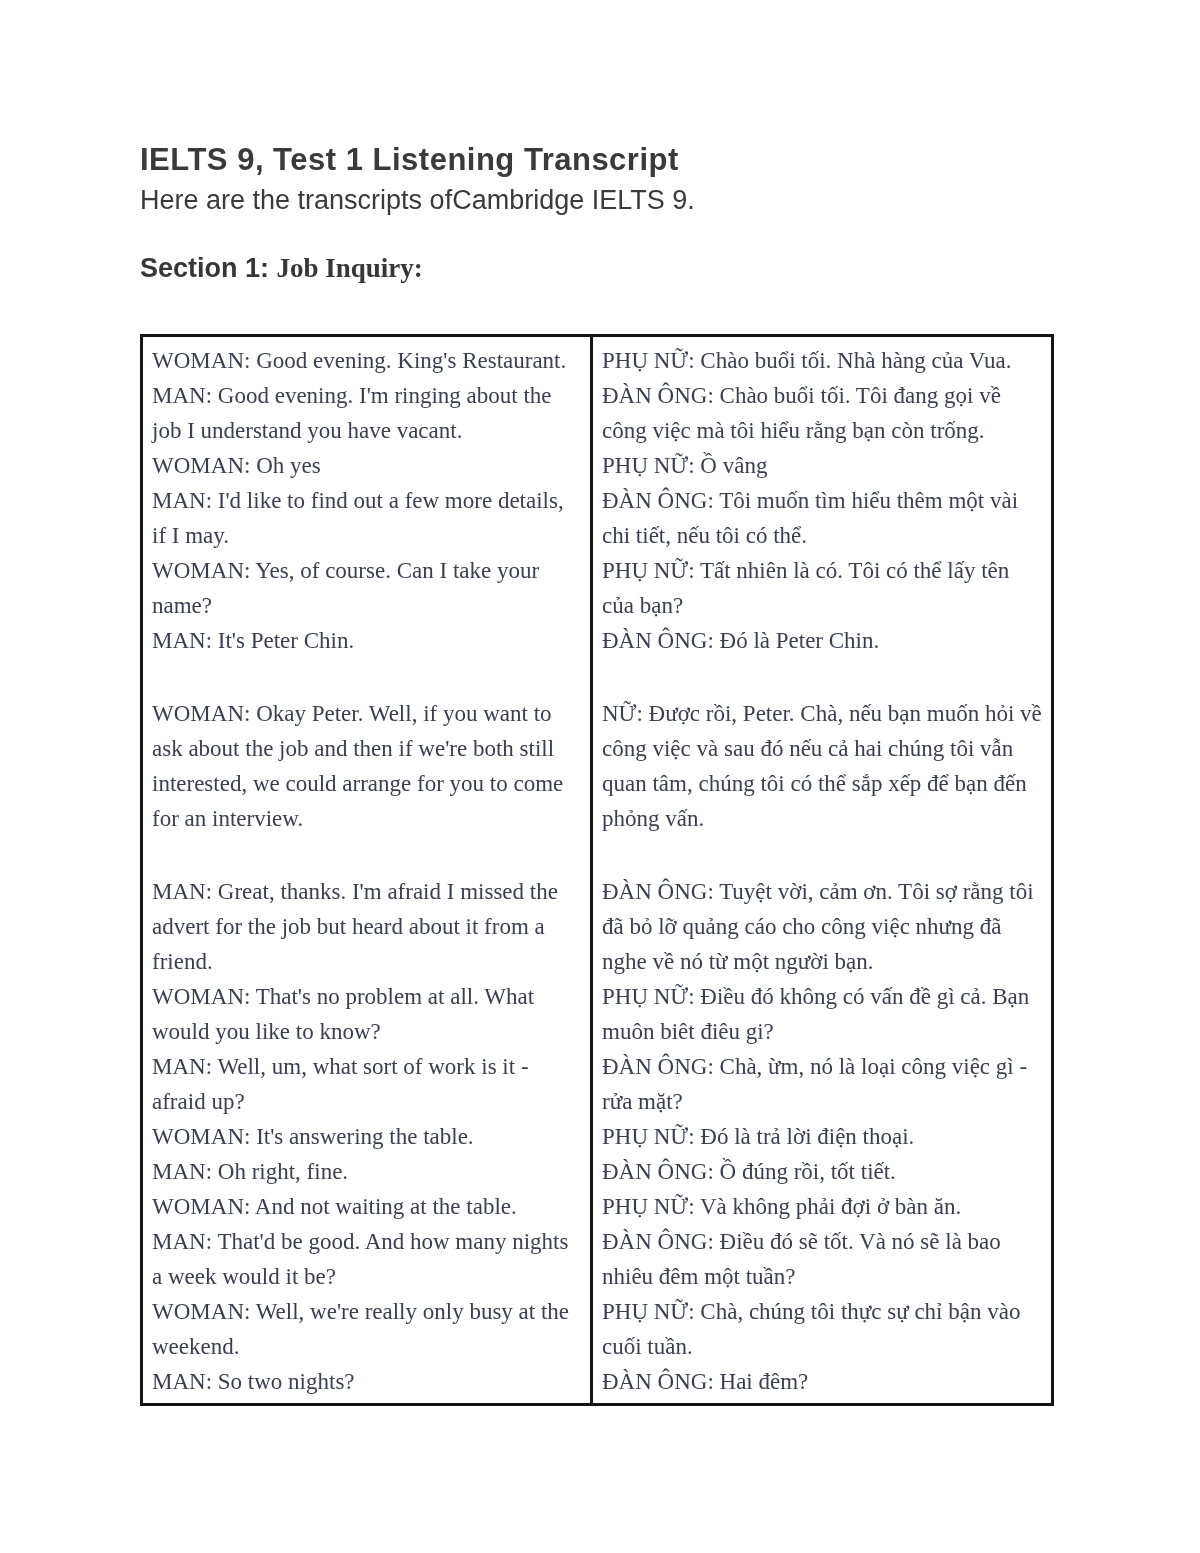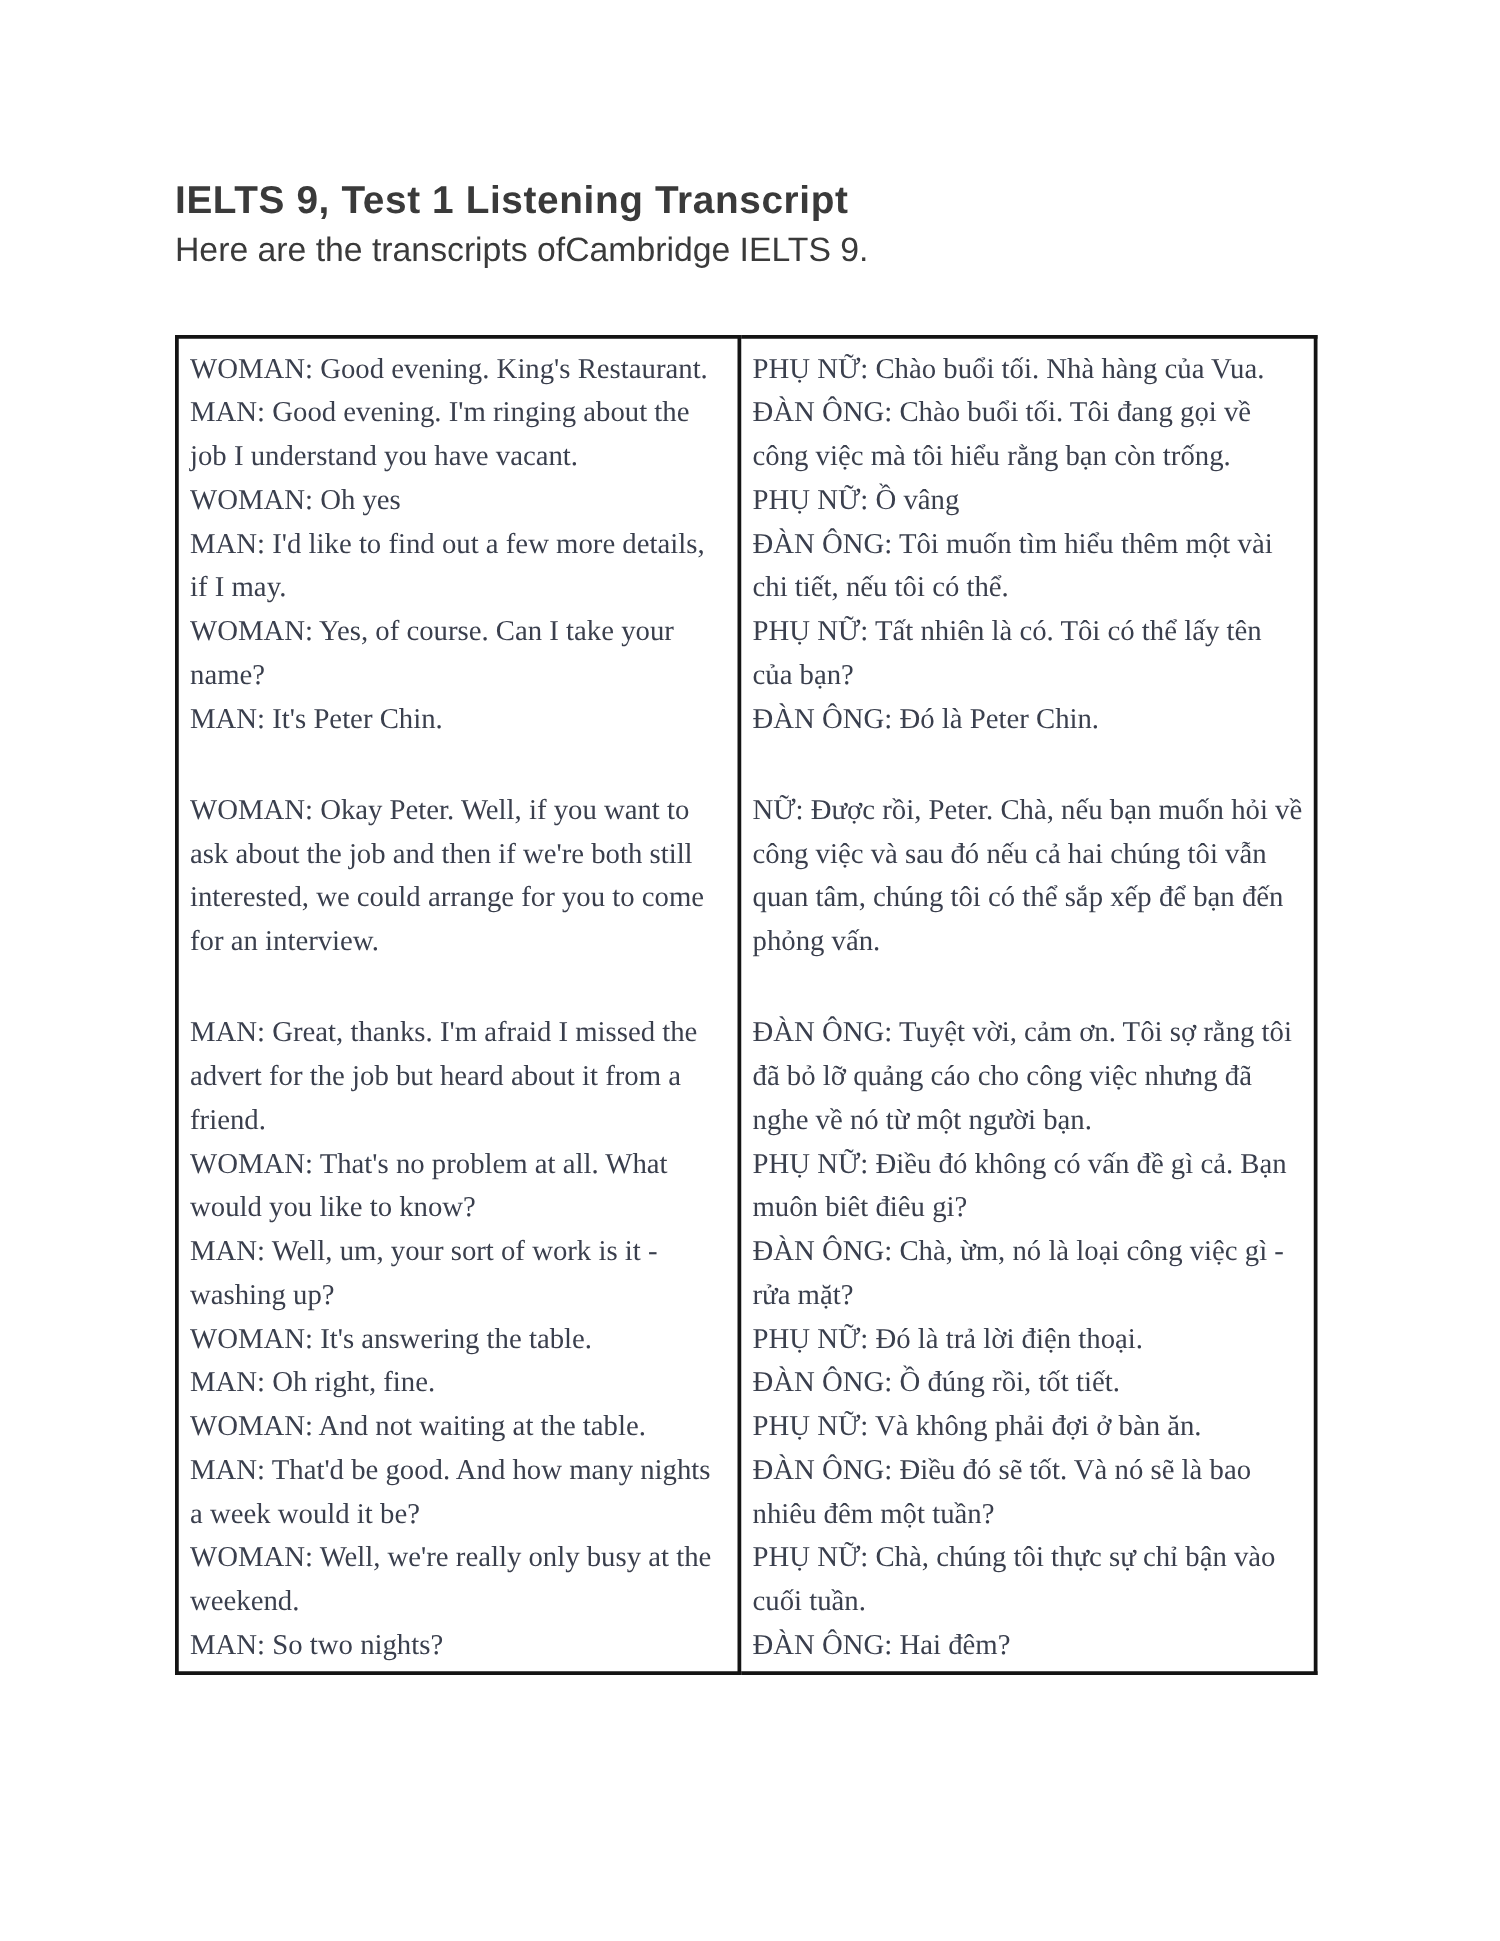--- a/index.html
+++ b/index.html
@@ -68,41 +68,42 @@
 </style>
 </head>
 <body>
 
 <div class="doc">
 
   <h1 class="page-title">IELTS 9, Test 1 Listening Transcript</h1>
 
   <p class="page-subtitle">Here are the transcripts ofCambridge IELTS 9.</p>
 
+  <h2 class="section-heading"><span class="section-label">Section 1:</span><span> </span><span class="section-name">Job Inquiry:</span></h2>
 
   <table class="transcript-table">
     <tbody>
       <tr>
 
         <td class="cell-left">
           <div class="dialogue-group">
             <p>WOMAN: Good evening. King's Restaurant.</p>
             <p>MAN: Good evening. I'm ringing about the job I understand you have vacant.</p>
             <p>WOMAN: Oh yes</p>
             <p>MAN: I'd like to find out a few more details, if I may.</p>
             <p>WOMAN: Yes, of course. Can I take your name?</p>
             <p>MAN: It's Peter Chin.</p>
           </div>
           <div class="dialogue-group">
             <p>WOMAN: Okay Peter. Well, if you want to ask about the job and then if we're both still interested, we could arrange for you to come for an interview.</p>
           </div>
           <div class="dialogue-group">
             <p>MAN: Great, thanks. I'm afraid I missed the advert for the job but heard about it from a friend.</p>
             <p>WOMAN: That's no problem at all. What would you like to know?</p>
-            <p>MAN: Well, um, your sort of work is it - washing up?</p>
+            <p>MAN: Well, um, what sort of work is it - afraid up?</p>
             <p>WOMAN: It's answering the table.</p>
             <p>MAN: Oh right, fine.</p>
             <p>WOMAN: And not waiting at the table.</p>
             <p>MAN: That'd be good. And how many nights a week would it be?</p>
             <p>WOMAN: Well, we're really only busy at the weekend.</p>
             <p>MAN: So two nights?</p>
           </div>
         </td>
 
         <td class="cell-right">

